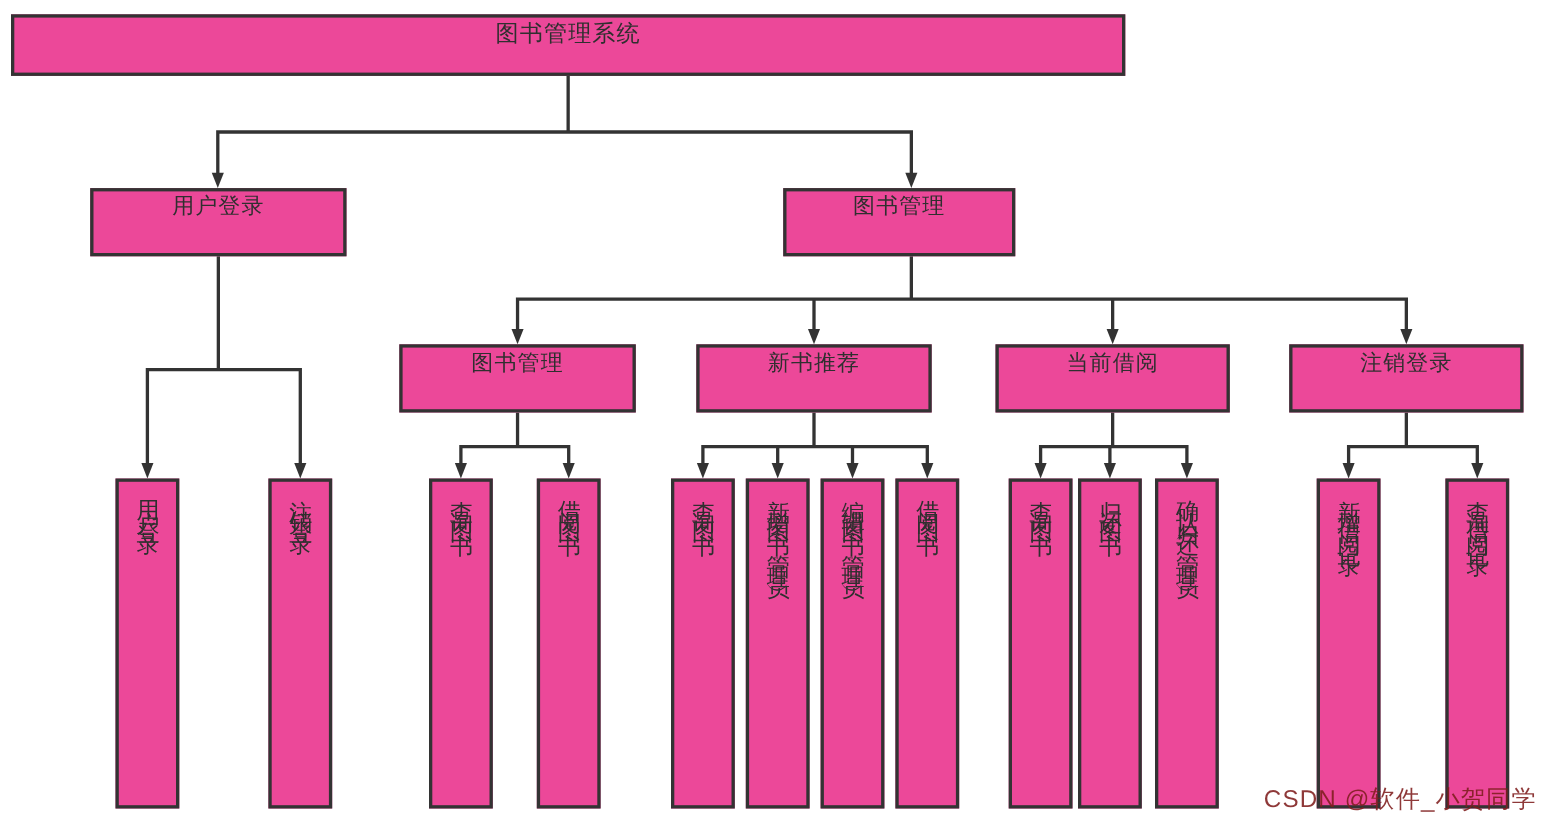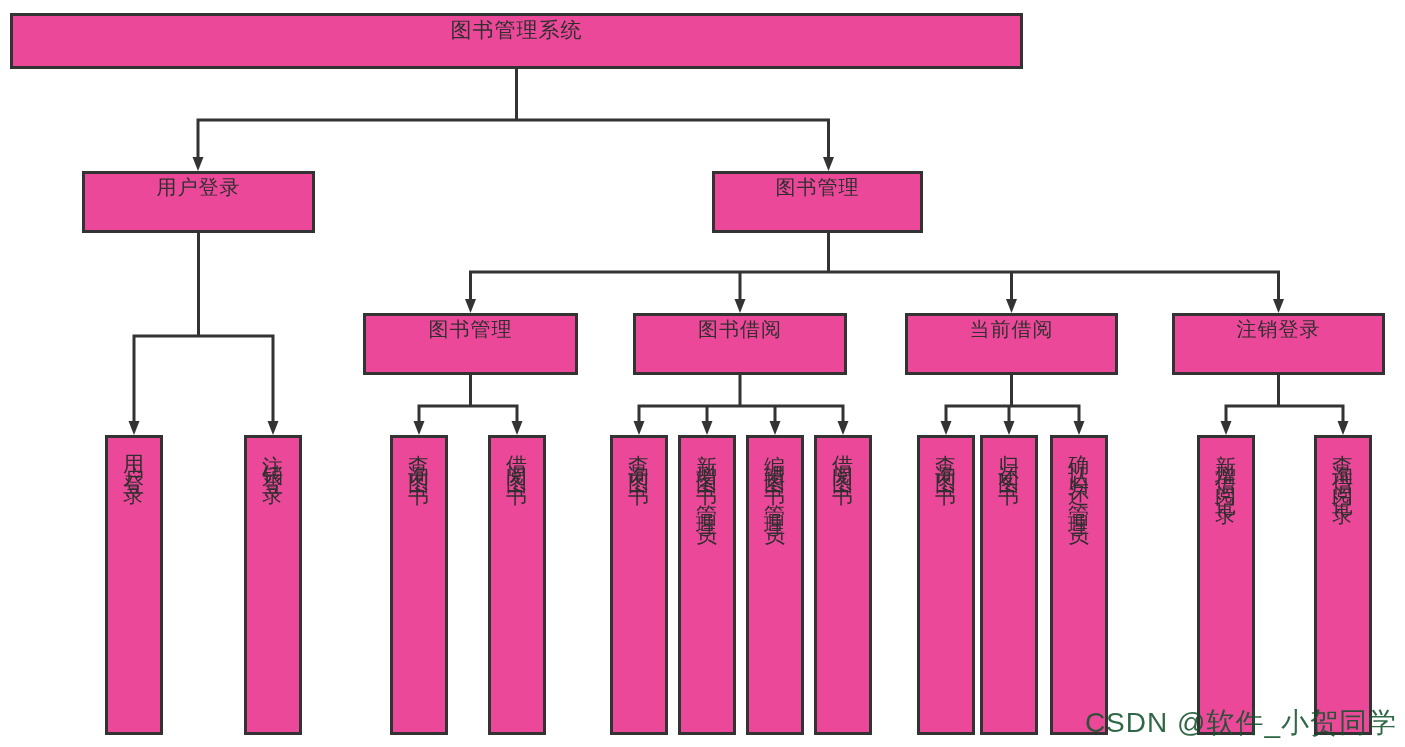--- a/index.html
+++ b/index.html
@@ -36,22 +36,22 @@
     text-orientation: mixed;
     font-size: 21px;
     letter-spacing: 10px;
     line-height: 1;
     white-space: nowrap;
   }
   #watermark {
     position: absolute;
     right: 8px;
     bottom: 5px;
-    font-size: 28px;
-    color: #14532d;
+    font-size: 22px;
+    color: #7f1d1d;
     opacity: 0.88;
     letter-spacing: 1px;
     z-index: 5;
     white-space: nowrap;
   }
 </style>
 </head>
 <body>
 
 <svg id="connectors" viewBox="0 0 1405 747" xmlns="http://www.w3.org/2000/svg">
@@ -102,21 +102,21 @@
   <span>用户登录</span>
 </div>
 <div class="box h" style="left:712px;top:171px;width:211px;height:62px">
   <span>图书管理</span>
 </div>
 
 <div class="box h" style="left:363px;top:313px;width:215px;height:62px">
   <span>图书管理</span>
 </div>
 <div class="box h" style="left:633px;top:313px;width:214px;height:62px">
-  <span>图书借阅</span>
+  <span>新书推荐</span>
 </div>
 <div class="box h" style="left:905px;top:313px;width:213px;height:62px">
   <span>当前借阅</span>
 </div>
 <div class="box h" style="left:1172px;top:313px;width:213px;height:62px">
   <span>注销登录</span>
 </div>
 
 <div class="box v" style="left:105px;top:435px;width:58px;height:300px">
   <span>用户登录</span>

